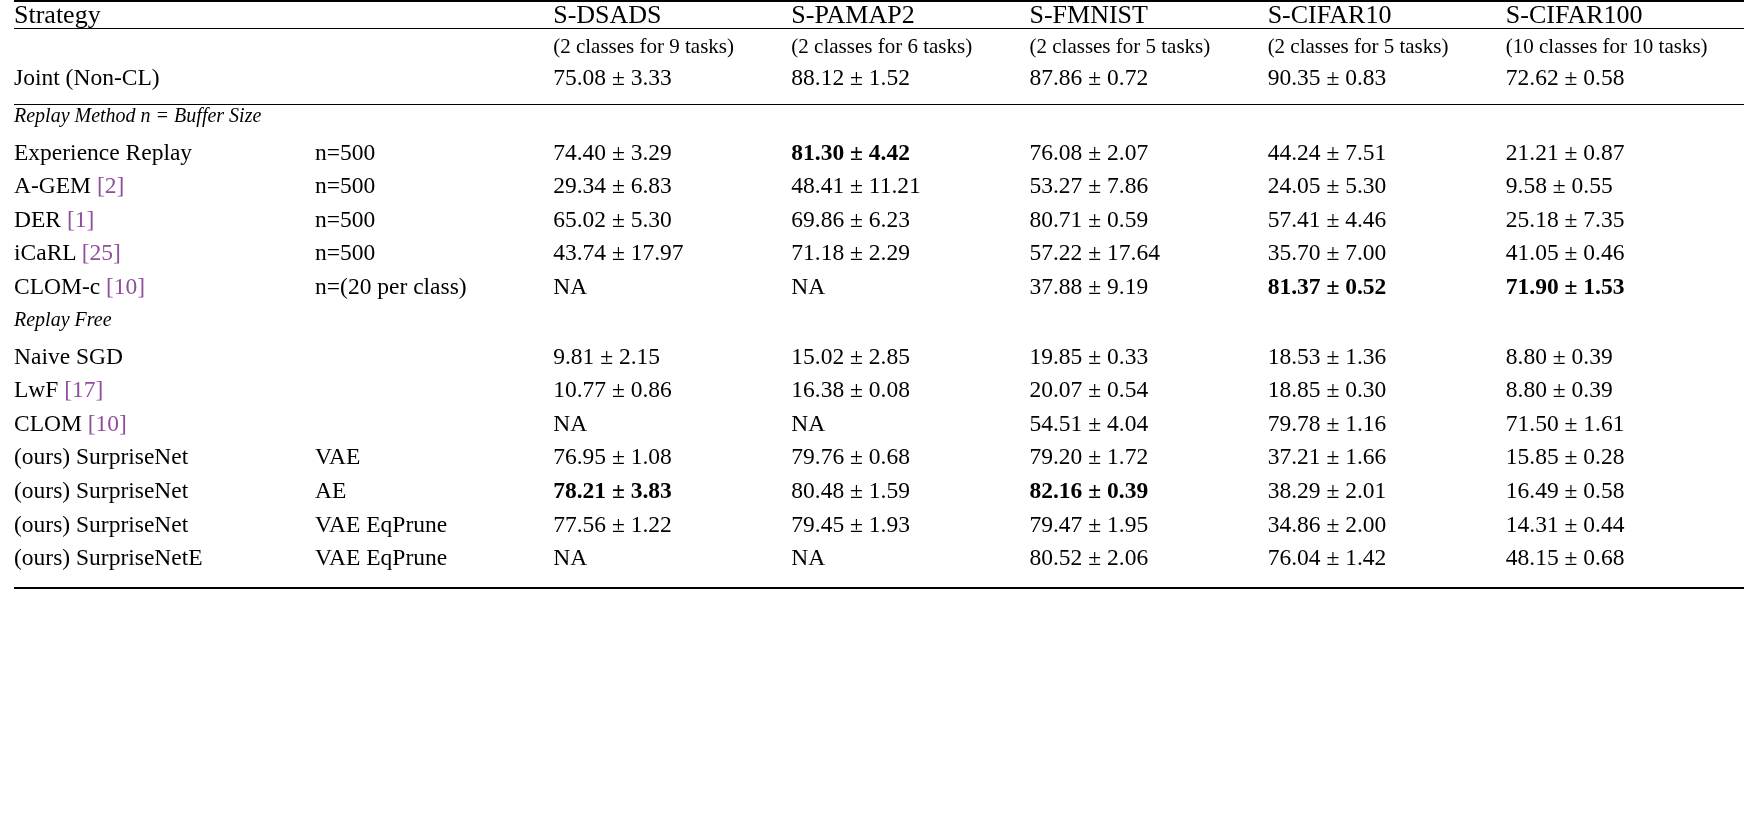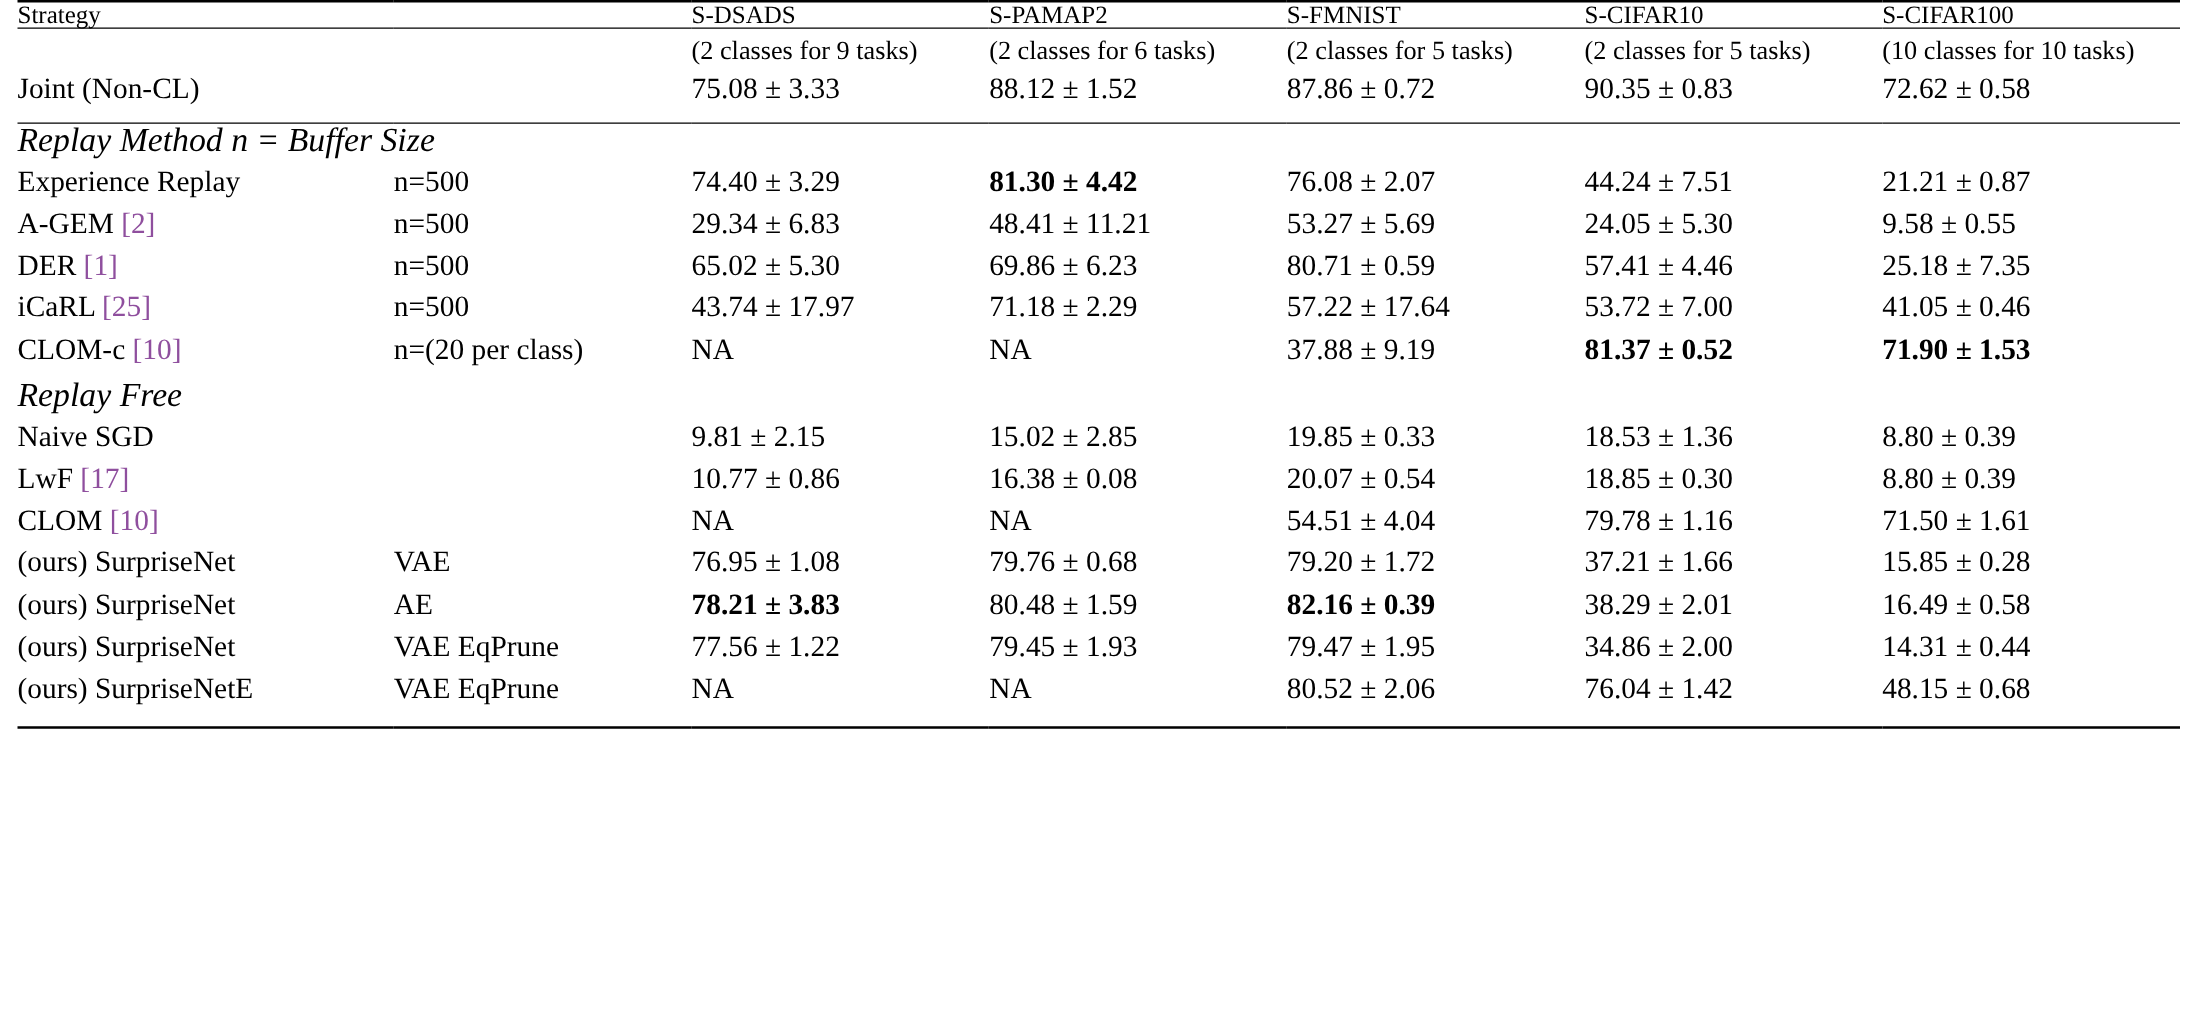--- a/index.html
+++ b/index.html
@@ -48,37 +48,37 @@
     border-bottom: 1.3px solid #000;
     height: 0;
     font-size: 0;
     line-height: 0;
   }
   tr.spacer-sm td { height: 7px; font-size: 0; line-height: 0; }
   tr.spacer-xs td { height: 4px; font-size: 0; line-height: 0; }
 
   th.head {
     font-weight: normal;
-    font-size: 20px;
+    font-size: 26px;
     padding-bottom: 6px;
     padding-top: 9px;
   }
   td.cell {
     font-size: 23.5px;
     height: 33.6px;
   }
   td.subhead {
     font-size: 21px;
     height: 30px;
     padding-top: 6px;
   }
   td.sectionlabel {
     text-align: center;
     font-style: italic;
-    font-size: 27px;
+    font-size: 20px;
     height: 36px;
     padding-top: 4px;
     padding-bottom: 2px;
   }
   .bold { font-weight: bold; margin-top: 32px; }
   .cite { color: #8f4f9e; }
 </style>
 </head>
 <body>
 
@@ -146,40 +146,40 @@
           <td class="cell bold">81.30 ± 4.42</td>
           <td class="cell">76.08 ± 2.07</td>
           <td class="cell">44.24 ± 7.51</td>
           <td class="cell">21.21 ± 0.87</td>
         </tr>
         <tr>
           <td class="cell"><span>A-GEM</span> <span class="cite">[2]</span></td>
           <td class="cell">n=500</td>
           <td class="cell">29.34 ± 6.83</td>
           <td class="cell">48.41 ± 11.21</td>
-          <td class="cell">53.27 ± 5.69</td>
+          <td class="cell">53.27 ± 7.86</td>
           <td class="cell">24.05 ± 5.30</td>
           <td class="cell">9.58 ± 0.55</td>
         </tr>
         <tr>
           <td class="cell"><span>DER</span> <span class="cite">[1]</span></td>
           <td class="cell">n=500</td>
           <td class="cell">65.02 ± 5.30</td>
           <td class="cell">69.86 ± 6.23</td>
           <td class="cell">80.71 ± 0.59</td>
           <td class="cell">57.41 ± 4.46</td>
           <td class="cell">25.18 ± 7.35</td>
         </tr>
         <tr>
           <td class="cell"><span>iCaRL</span> <span class="cite">[25]</span></td>
           <td class="cell">n=500</td>
           <td class="cell">43.74 ± 17.97</td>
           <td class="cell">71.18 ± 2.29</td>
           <td class="cell">57.22 ± 17.64</td>
-          <td class="cell">53.72 ± 7.00</td>
+          <td class="cell">35.70 ± 7.00</td>
           <td class="cell">41.05 ± 0.46</td>
         </tr>
         <tr>
           <td class="cell"><span>CLOM-c</span> <span class="cite">[10]</span></td>
           <td class="cell">n=(20 per class)</td>
           <td class="cell">NA</td>
           <td class="cell">NA</td>
           <td class="cell">37.88 ± 9.19</td>
           <td class="cell bold">81.37 ± 0.52</td>
           <td class="cell bold">71.90 ± 1.53</td>

